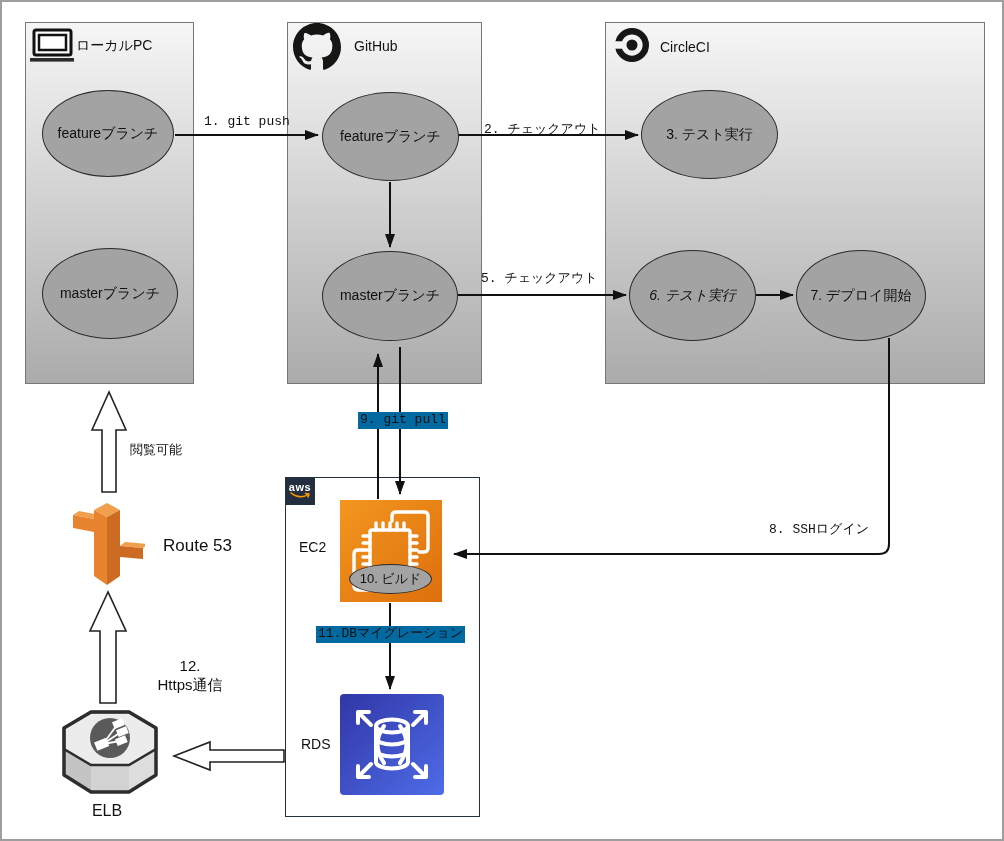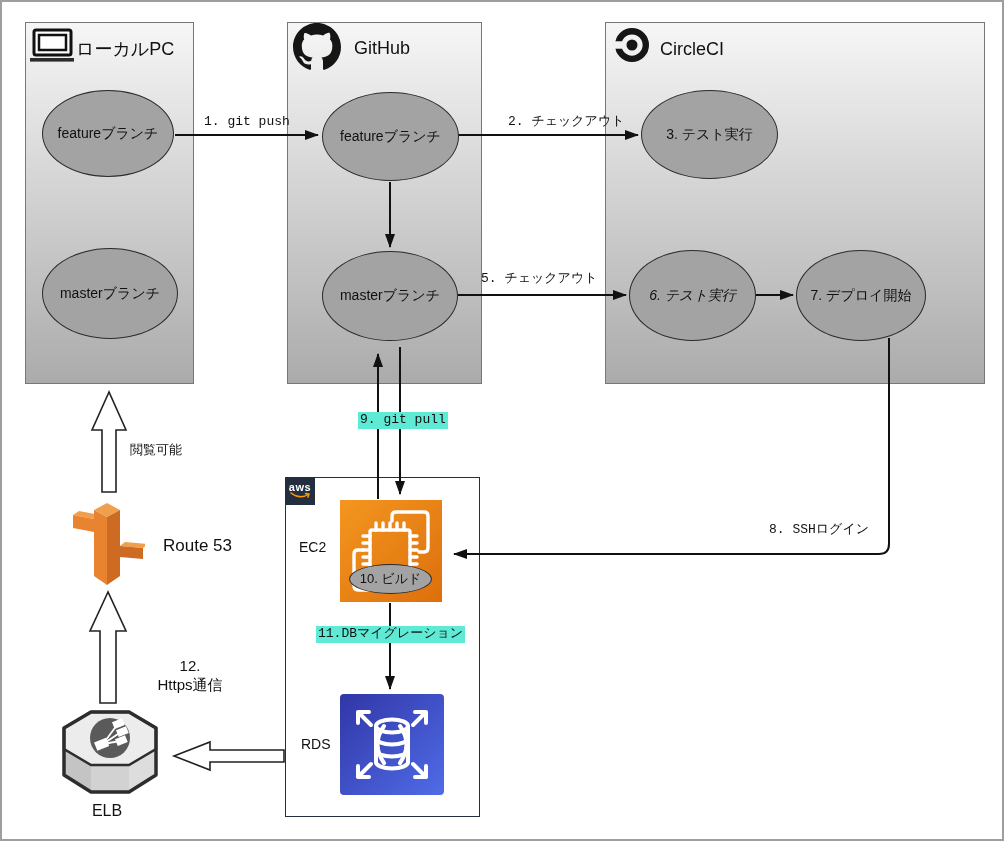--- a/index.html
+++ b/index.html
@@ -7,27 +7,27 @@
     --blue1:#3136a6; --blue2:#4f6ce8; --box-top:#f6f6f6; --box-bottom:#ababab;
     --border-gray:#777777; --ink:#111111; --r53a:#f0a04c; --r53b:#e8832f; --r53c:#cc6b21;
   }
   html,body{margin:0;padding:0;background:#fff;}
   .canvas{position:relative;width:1004px;height:841px;box-sizing:border-box;
     border:2px solid #9e9e9e;background:#fff;overflow:hidden;
     font-family:"Liberation Sans","DejaVu Sans",sans-serif;color:var(--ink);}
   .zone{position:absolute;background:linear-gradient(var(--box-top),var(--box-bottom));
     border:1px solid var(--border-gray);box-sizing:border-box;}
   .awsbox{position:absolute;background:#fff;border:1.6px solid var(--navy);box-sizing:border-box;}
-  .zone-title{position:absolute;font-size:18px;white-space:nowrap;}
+  .zone-title{position:absolute;font-size:14px;white-space:nowrap;}
   .node{position:absolute;background:#a3a3a3;border:1.6px solid #2b2b2b;border-radius:50%;
     display:flex;align-items:center;justify-content:center;font-size:14px;
     box-sizing:border-box;white-space:nowrap;}
   .elabel{position:absolute;font-size:13px;white-space:pre-line;line-height:1.28;}
   .nowrap{white-space:nowrap;font-family:Liberation Mono, monospace;}
-  .wbg{background:#5eead4;padding:0 2px;}
+  .wbg{background:#0369a1;padding:0 2px;}
   .merge{padding-left:17px;text-indent:-17px;width:130px;}
   .https{width:86px;text-align:center;font-size:15px;margin-top:16px;}
   .svlabel{position:absolute;white-space:nowrap;}
   .edges{position:absolute;left:0;top:0;pointer-events:none;}
   .icon{position:absolute;}
   .aws-badge{position:absolute;left:283px;top:475px;width:30px;height:28px;
     background:var(--navy);display:flex;flex-direction:column;align-items:center;justify-content:center;}
   .aws-badge .t{color:#fff;font-size:11px;font-weight:bold;line-height:10px;letter-spacing:.5px;}
 </style>
 </head>
@@ -89,21 +89,21 @@
 
   <div class="node" style="left:40px;top:88px;width:132px;height:87px;">featureブランチ</div>
   <div class="node" style="left:40px;top:246px;width:136px;height:91px;">masterブランチ</div>
   <div class="node" style="left:320px;top:90px;width:137px;height:89px;">featureブランチ</div>
   <div class="node" style="left:320px;top:249px;width:136px;height:90px;">masterブランチ</div>
   <div class="node" style="left:639px;top:88px;width:137px;height:89px;">3. テスト実行</div>
   <div class="node" style="left:627px;top:248px;width:127px;height:91px;font-style:italic;">6. テスト実行</div>
   <div class="node" style="left:794px;top:248px;width:130px;height:91px;">7. デプロイ開始</div>
 
   <div class="elabel nowrap" style="left:202px;top:112px;">1. git push</div>
-  <div class="elabel nowrap" style="left:482px;top:112px;margin-left:24px;">2. チェックアウト</div>
+  <div class="elabel nowrap" style="left:482px;top:120px;">2. チェックアウト</div>
   <div class="elabel nowrap" style="left:479px;top:269px;">5. チェックアウト</div>
   <div class="elabel nowrap" style="left:767px;top:520px;">8. SSHログイン</div>
   <div class="elabel nowrap wbg" style="left:356px;top:410px;">9. git pull</div>
   <div class="elabel nowrap wbg" style="left:314px;top:624px;">11.DBマイグレーション</div>
   <div class="elabel https" style="left:145px;top:638px;">12.
 Https通信</div>
   <div class="elabel nowrap" style="left:128px;top:441px;">閲覧可能</div>
 
   <svg class="icon" style="left:338px;top:498px;" width="102" height="102" viewBox="0 0 102 102">
     <rect x="0" y="0" width="102" height="102" fill="url(#ec2g)"></rect>

